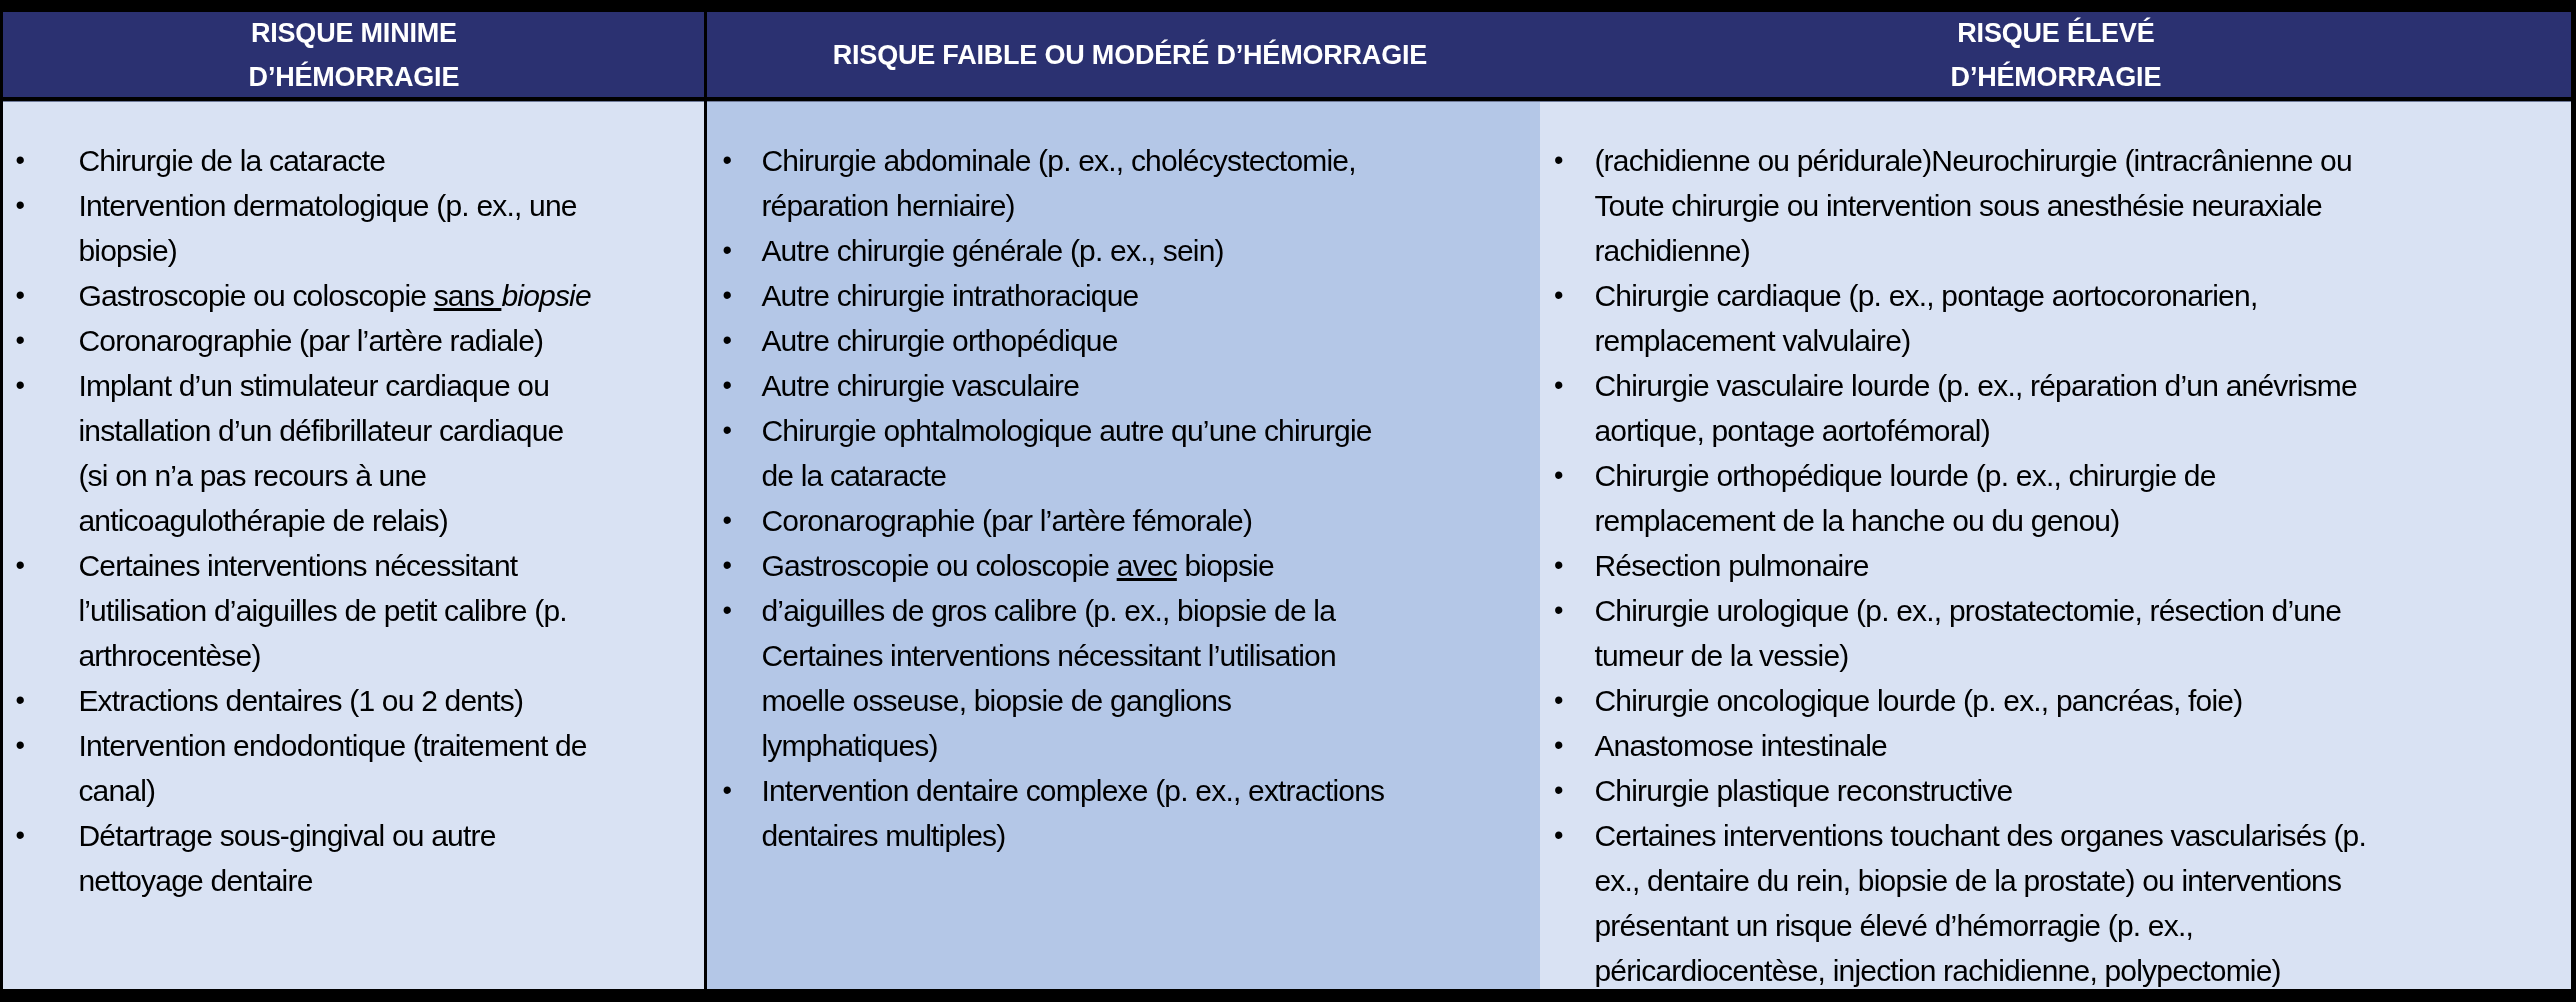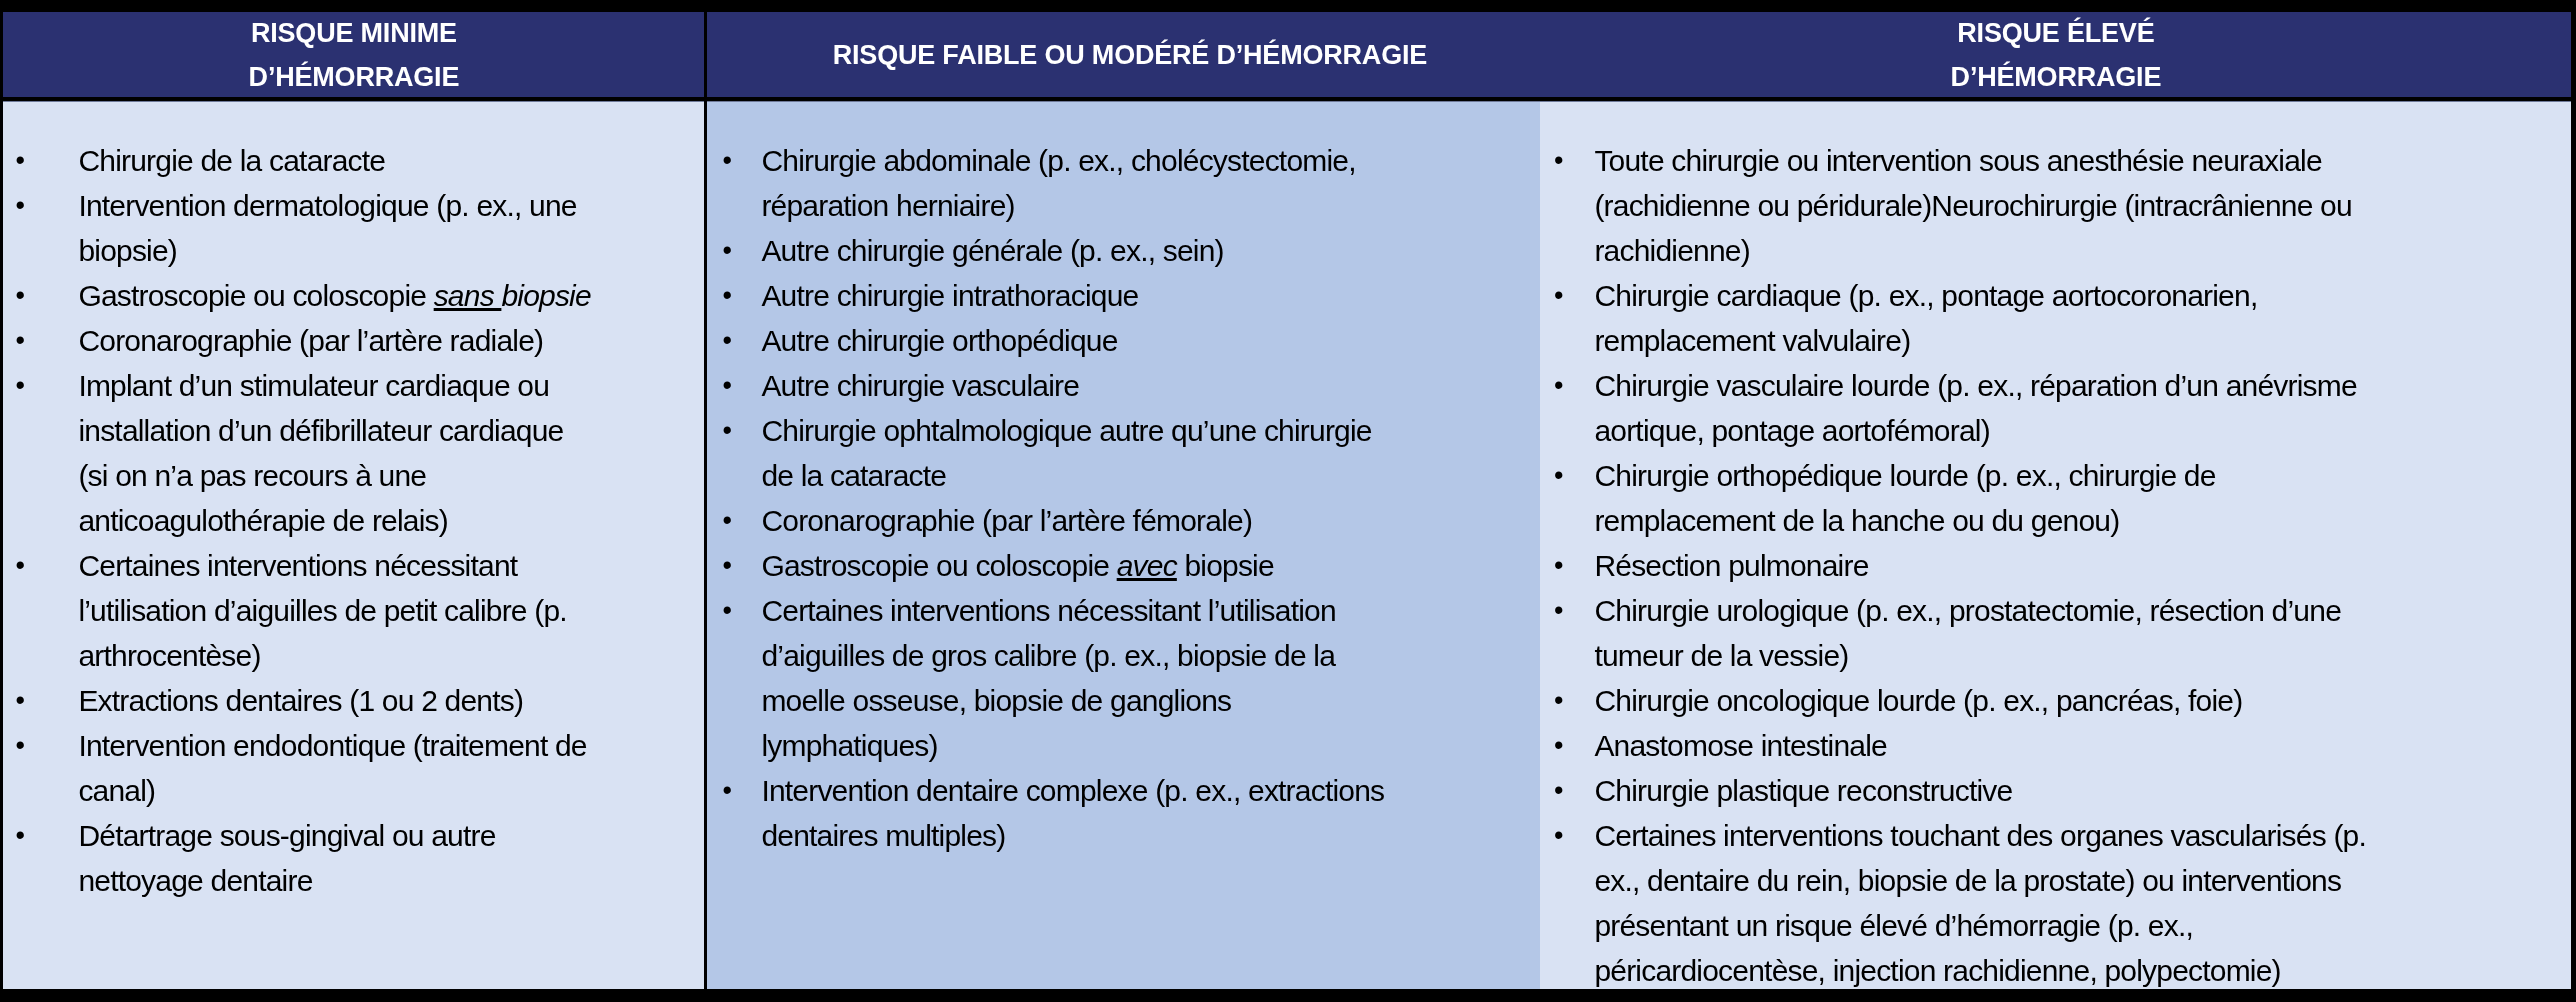--- a/index.html
+++ b/index.html
@@ -20,21 +20,21 @@
   ul { list-style: none; margin: 0; padding: 0; position: absolute; top: 36px; left: 0; right: 0; }
   li { position: relative; font-size: 30px; line-height: 45px; color: #000; letter-spacing: -0.8px; white-space: nowrap; }
   .bullet { position: absolute; font-size: 27px; }
   .col-1 .bullet { left: 12px; }
   .col-1 .txt { margin-left: 75px; }
   .col-2 .bullet { left: 15px; }
   .col-2 .txt { margin-left: 54px; }
   .col-3 .bullet { left: 13.5px; }
   .col-3 .txt { margin-left: 54px; }
   .line { display: block; }
-  .em-u { font-style: italic; text-decoration: underline; }
+  .em-u { text-decoration: underline; }
   .em { font-style: italic; }
 </style>
 </head>
 <body>
 
 <div class="table">
 
   <div class="col col-1">
     <div class="head">
       <div>
@@ -164,22 +164,22 @@
           </li>
         <li>
             <span class="bullet">•</span>
             <div class="txt">
               <span class="line"><span>Gastroscopie ou coloscopie </span><span class="em-u">avec</span><span> biopsie</span></span>
             </div>
           </li>
         <li>
             <span class="bullet">•</span>
             <div class="txt">
+              <span class="line">d’aiguilles de gros calibre (p. ex., biopsie de la</span>
               <span class="line">Certaines interventions nécessitant l’utilisation</span>
-              <span class="line">d’aiguilles de gros calibre (p. ex., biopsie de la</span>
               <span class="line">moelle osseuse, biopsie de ganglions</span>
               <span class="line">lymphatiques)</span>
             </div>
           </li>
         <li>
             <span class="bullet">•</span>
             <div class="txt">
               <span class="line">Intervention dentaire complexe (p. ex., extractions</span>
               <span class="line">dentaires multiples)</span>
             </div>
@@ -193,22 +193,22 @@
       <div>
         <span>RISQUE ÉLEVÉ</span>
         <span>D’HÉMORRAGIE</span>
       </div>
     </div>
     <div class="body">
       <ul>
         <li>
             <span class="bullet">•</span>
             <div class="txt">
+              <span class="line">(rachidienne ou péridurale)Neurochirurgie (intracrânienne ou</span>
               <span class="line">Toute chirurgie ou intervention sous anesthésie neuraxiale</span>
-              <span class="line">(rachidienne ou péridurale)Neurochirurgie (intracrânienne ou</span>
               <span class="line">rachidienne)</span>
             </div>
           </li>
         <li>
             <span class="bullet">•</span>
             <div class="txt">
               <span class="line">Chirurgie cardiaque (p. ex., pontage aortocoronarien,</span>
               <span class="line">remplacement valvulaire)</span>
             </div>
           </li>

